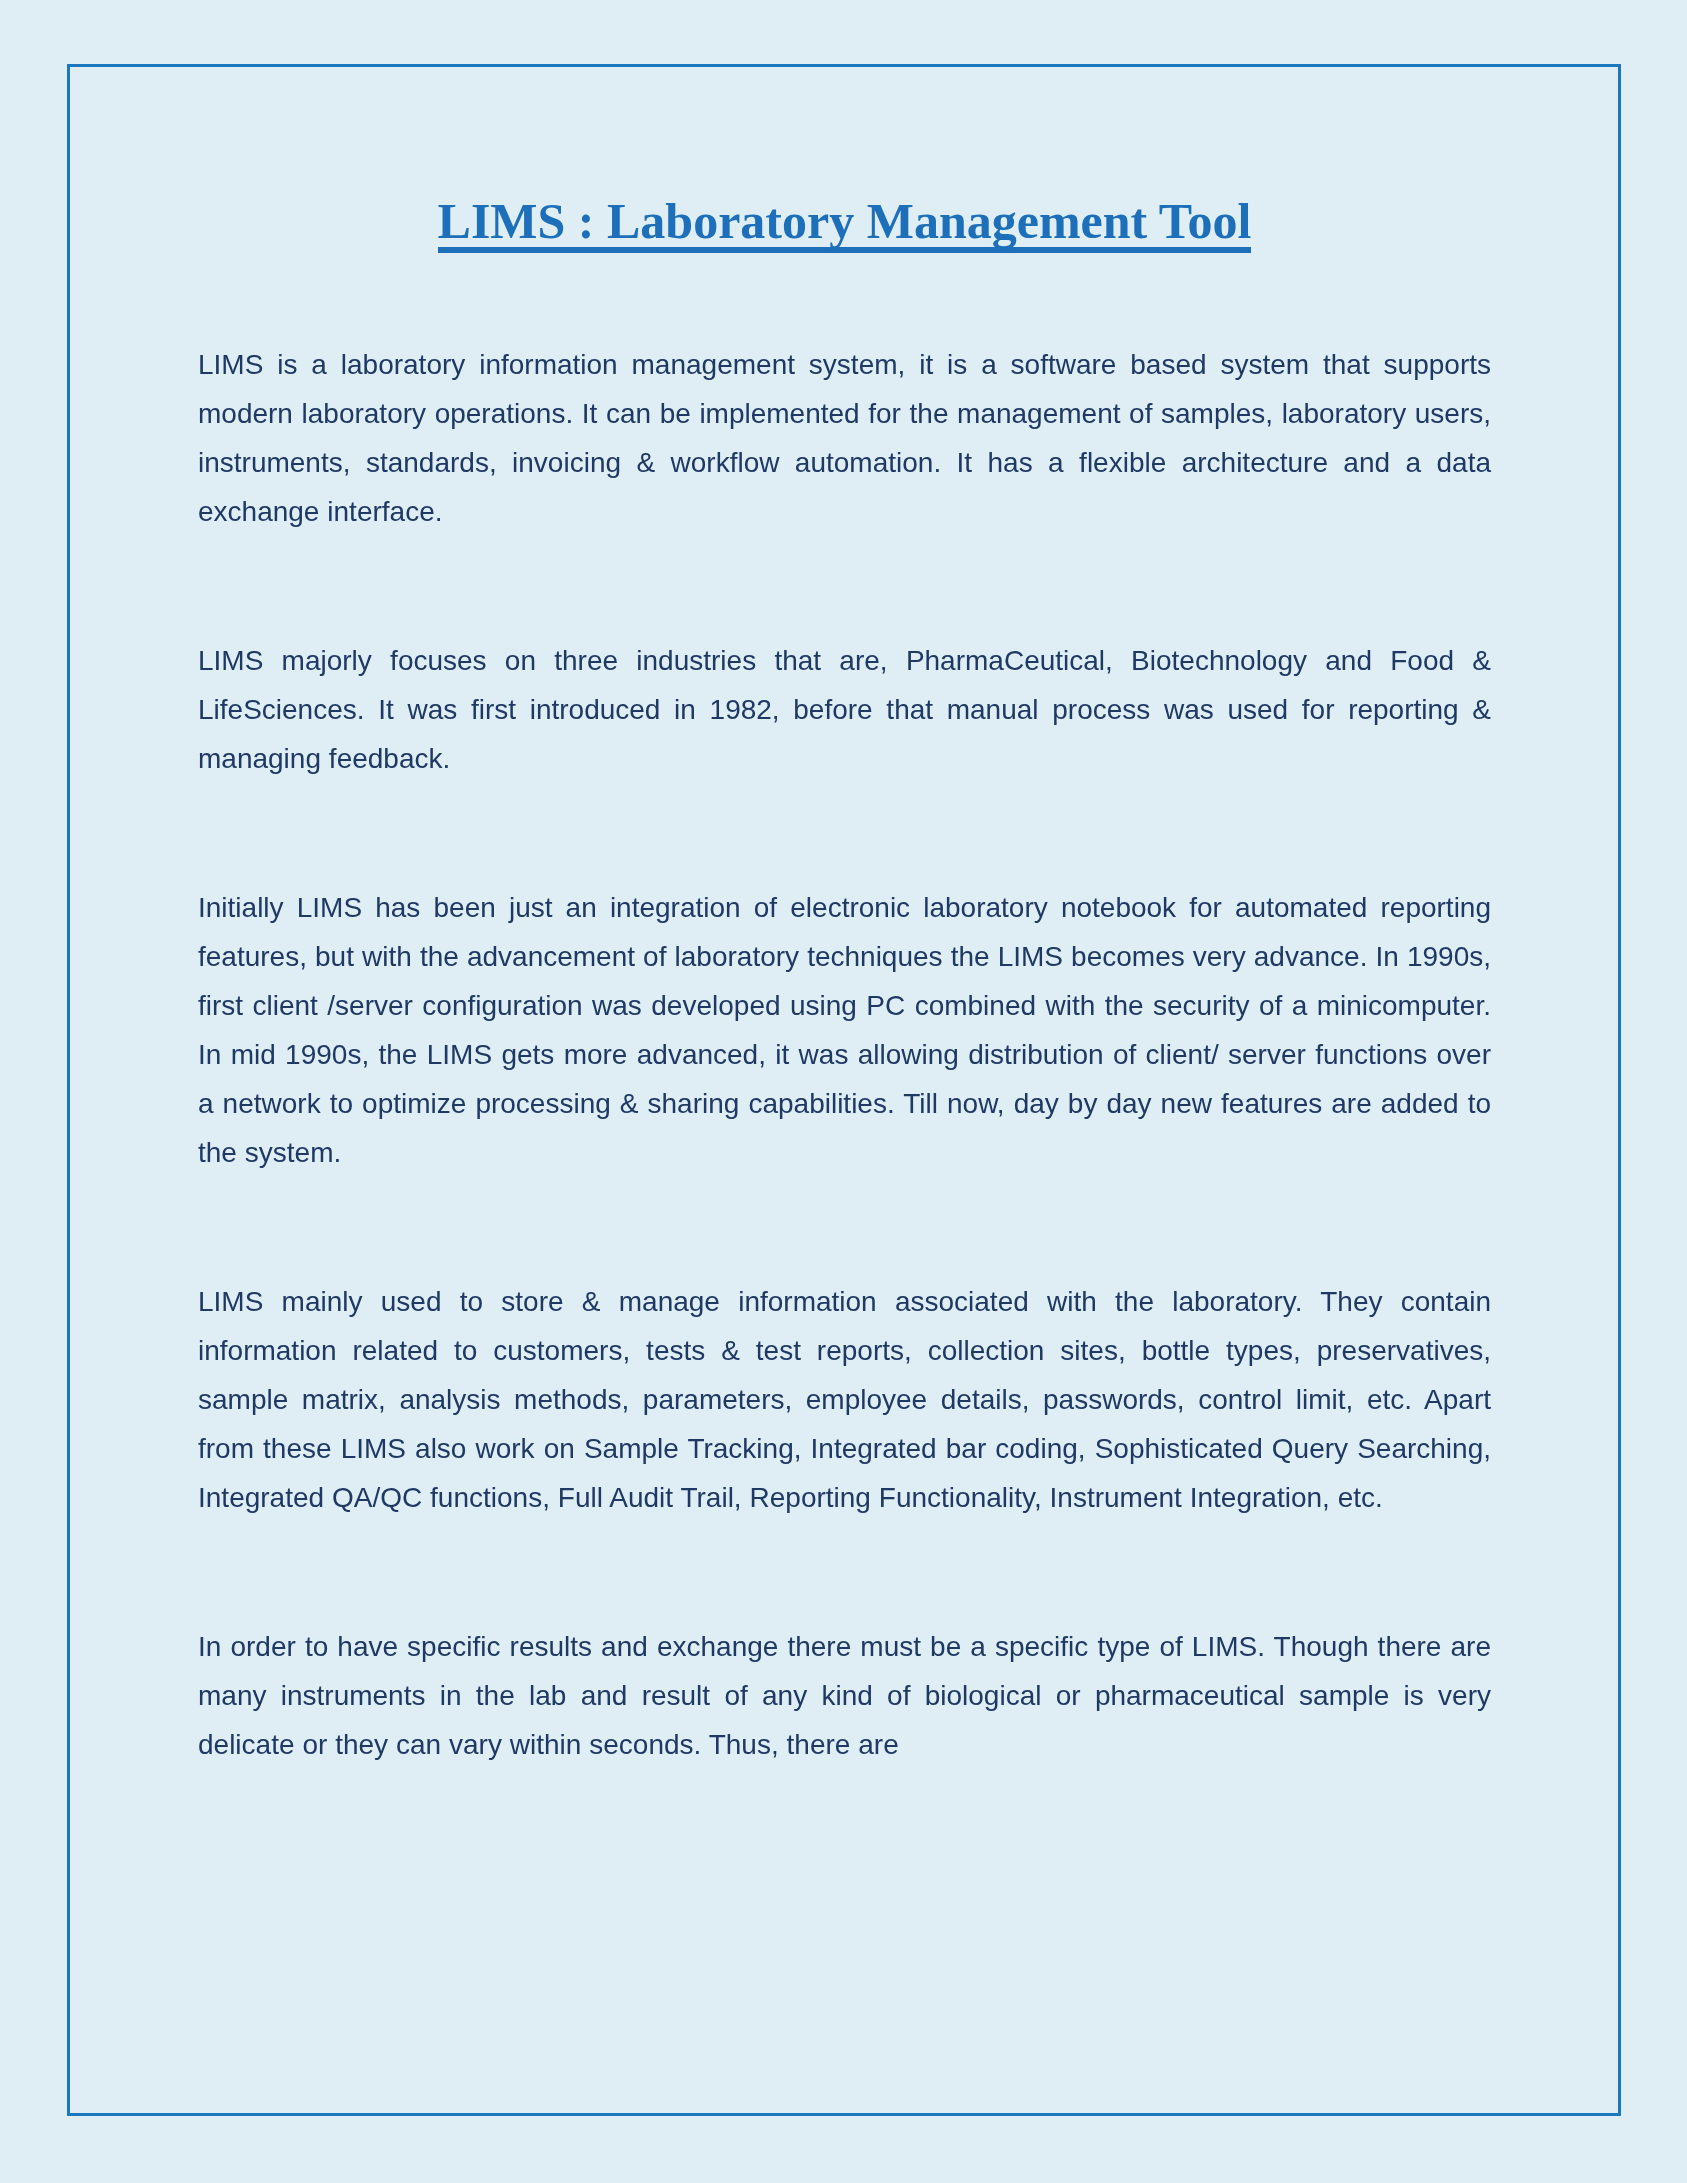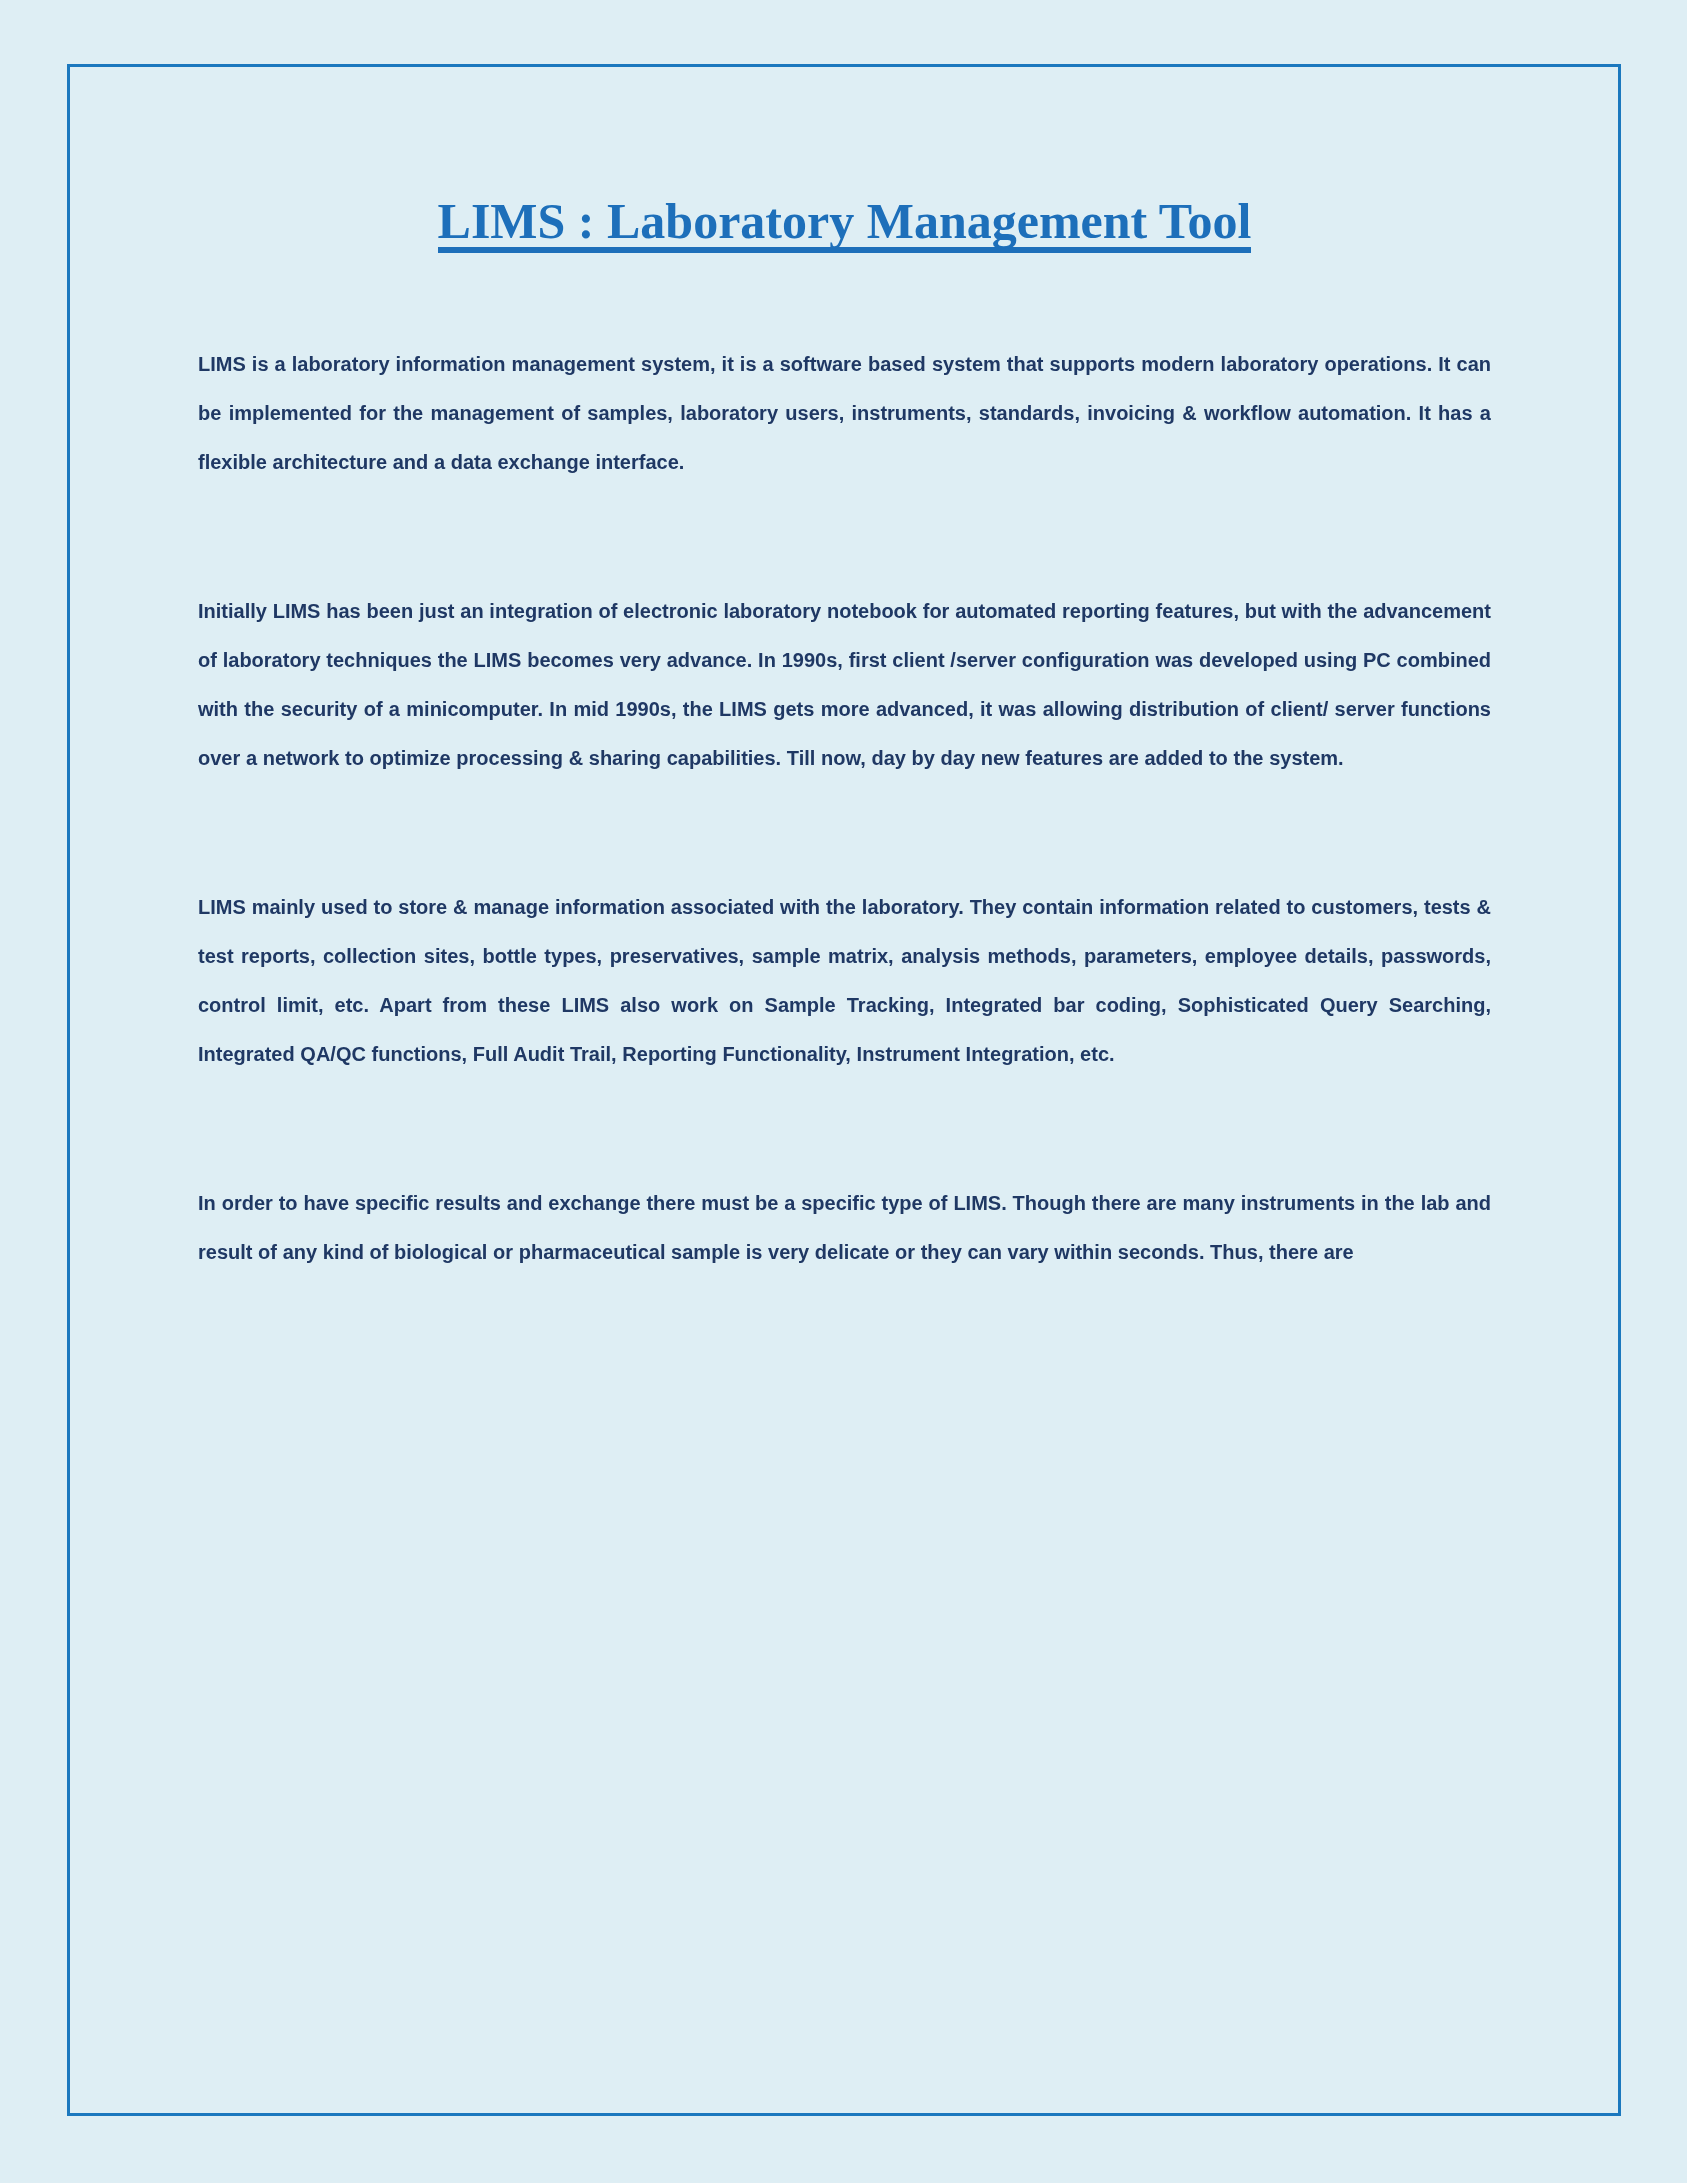--- a/index.html
+++ b/index.html
@@ -75,27 +75,26 @@
     margin-top: 1.3px;
   }
 
   .body-text {
     margin-top: 78px;
   }
 
   p.para {
     margin: 0 0 0 0;
     font-family: "Liberation Sans", sans-serif;
-    font-size: 20px;
+    font-size: 28px;
     line-height: 49px;
     color: #1f3864;
     text-align: justify;
     text-justify: inter-word;
     word-spacing: 0.1px;
-    font-weight: bold;
   }
 
   p.para + p.para {
     margin-top: 100px;
   }
 
 </style>
 </head>
 <body>
 
@@ -107,20 +106,21 @@
 
     <div class="title-wrap">
       <span class="title-inner">
         <span class="doc-title">LIMS : Laboratory Management Tool</span>
         <span class="title-underline"></span>
       </span>
     </div>
 
     <div class="body-text">
       <p class="para">LIMS is a laboratory information management system, it is a software based system that supports modern laboratory operations. It can be implemented for the management of samples, laboratory users, instruments, standards, invoicing &amp; workflow automation. It has a flexible architecture and a data exchange interface.</p>
+      <p class="para">LIMS majorly focuses on three industries that are, PharmaCeutical, Biotechnology and Food &amp; LifeSciences. It was first introduced in 1982, before that manual process was used for reporting &amp; managing feedback.</p>
       <p class="para">Initially LIMS has been just an integration of electronic laboratory notebook for automated reporting features, but with the advancement of laboratory techniques the LIMS becomes very advance. In 1990s, first client /server configuration was developed using PC combined with the security of a minicomputer. In mid 1990s, the LIMS gets more advanced, it was allowing distribution of client/ server functions over a network to optimize processing &amp; sharing capabilities. Till now, day by day new features are added to the system.</p>
       <p class="para">LIMS mainly used to store &amp; manage information associated with the laboratory. They contain information related to customers, tests &amp; test reports, collection sites, bottle types, preservatives, sample matrix, analysis methods, parameters, employee details, passwords, control limit, etc. Apart from these LIMS also work on Sample Tracking, Integrated bar coding, Sophisticated Query Searching, Integrated QA/QC functions, Full Audit Trail, Reporting Functionality, Instrument Integration, etc.</p>
       <p class="para">In order to have specific results and exchange there must be a specific type of LIMS. Though there are many instruments in the lab and result of any kind of biological or pharmaceutical sample is very delicate or they can vary within seconds. Thus, there are</p>
     </div>
 
   </div>
 </div>
 
 
 </body></html>

